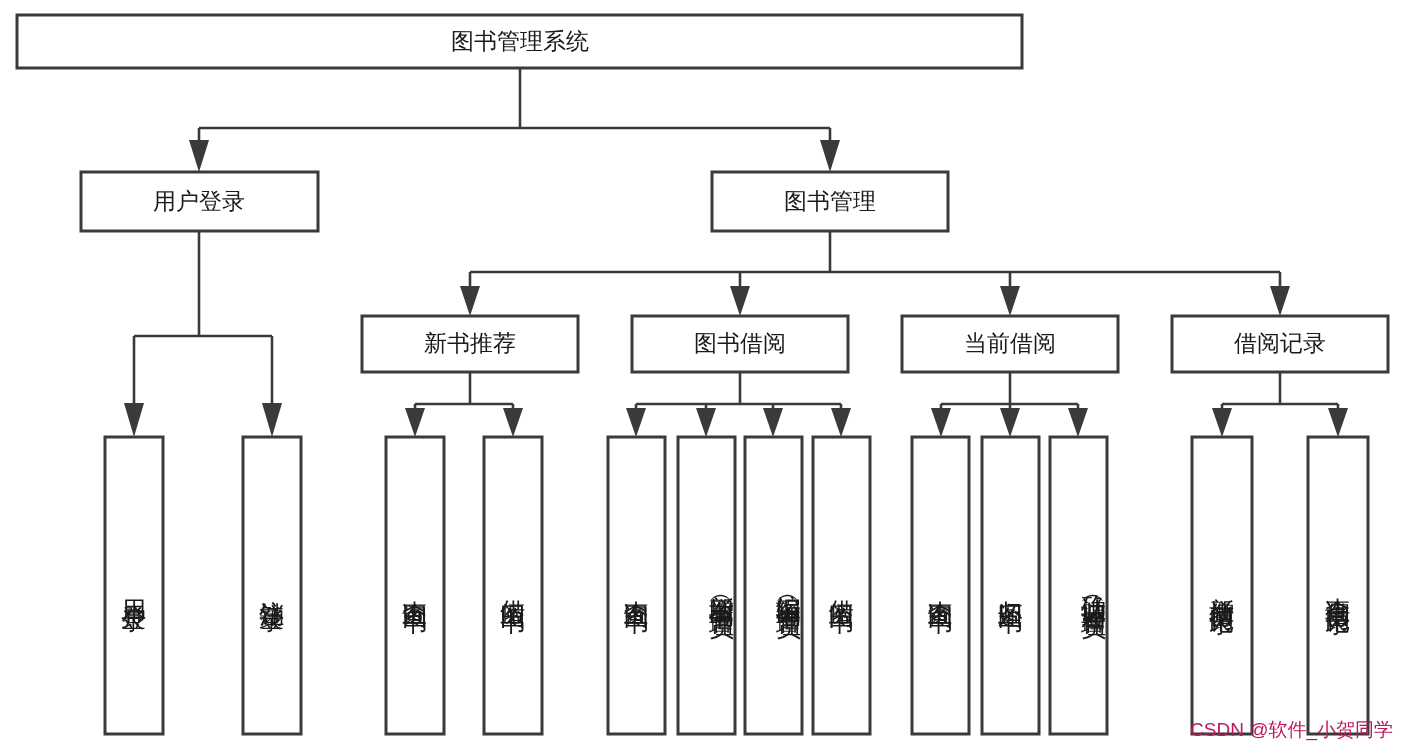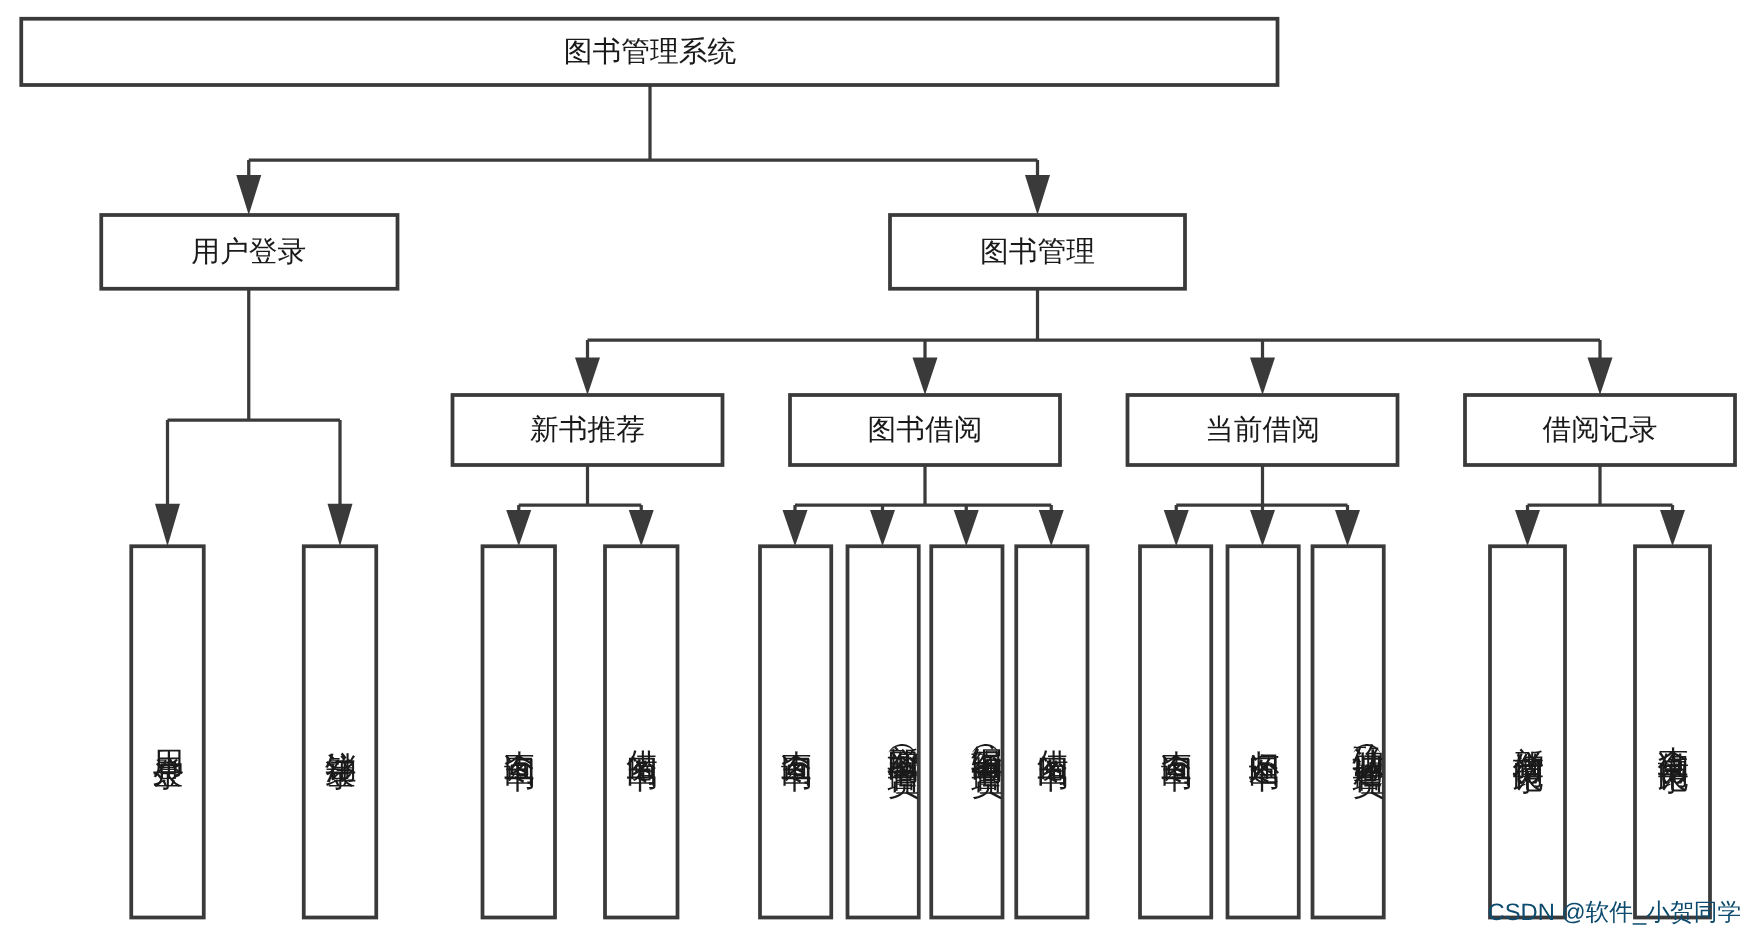--- a/index.html
+++ b/index.html
@@ -63,21 +63,21 @@
     white-space: nowrap;
     pointer-events: none;
     text-align: center;
   }
   .watermark {
     position: absolute;
     right: 12px;
     bottom: 4px;
     font-family: "Liberation Sans", "DejaVu Sans", sans-serif;
     font-size: 19px;
-    color: #0c4a6e;
+    color: #be185d;
     white-space: nowrap;
     user-select: none;
     padding-left: 48px;
   }
 </style>
 </head>
 <body>
 
 <div id="diagram-root">
 

